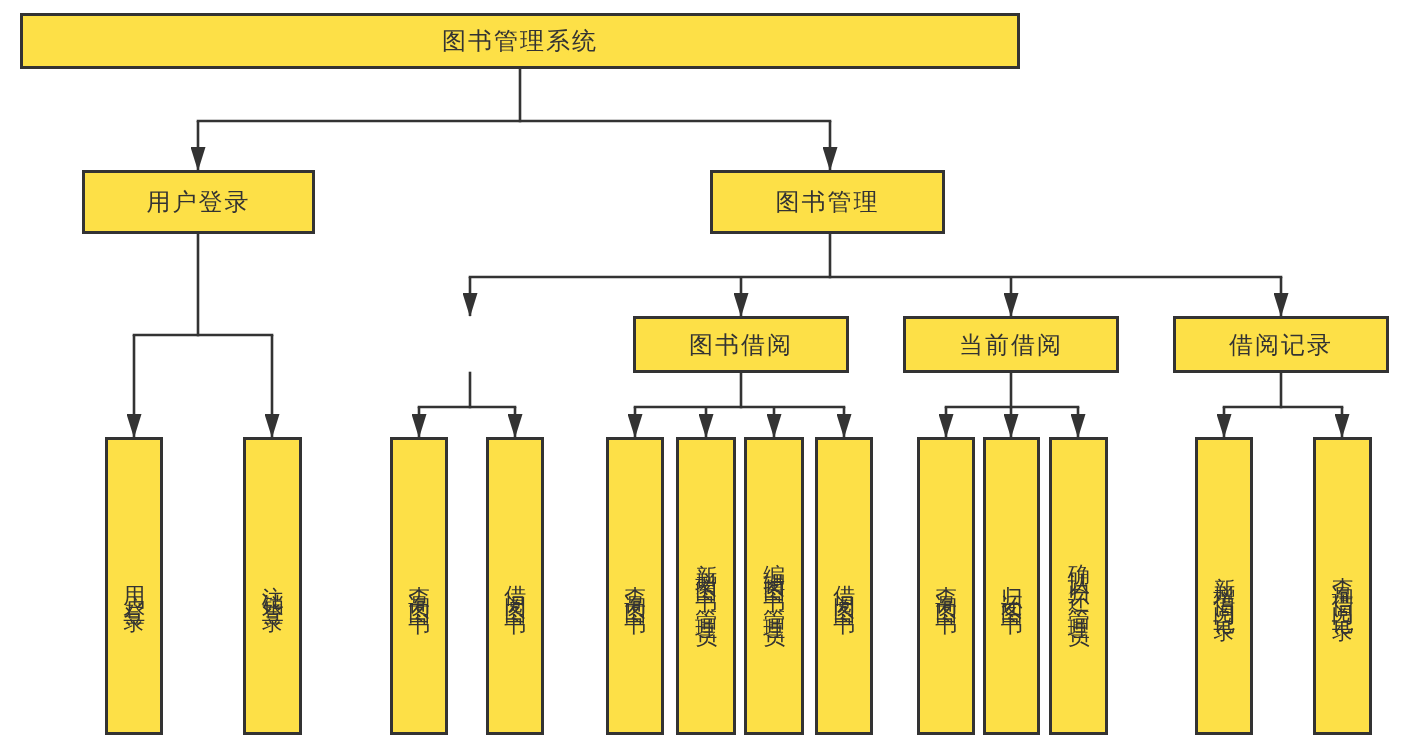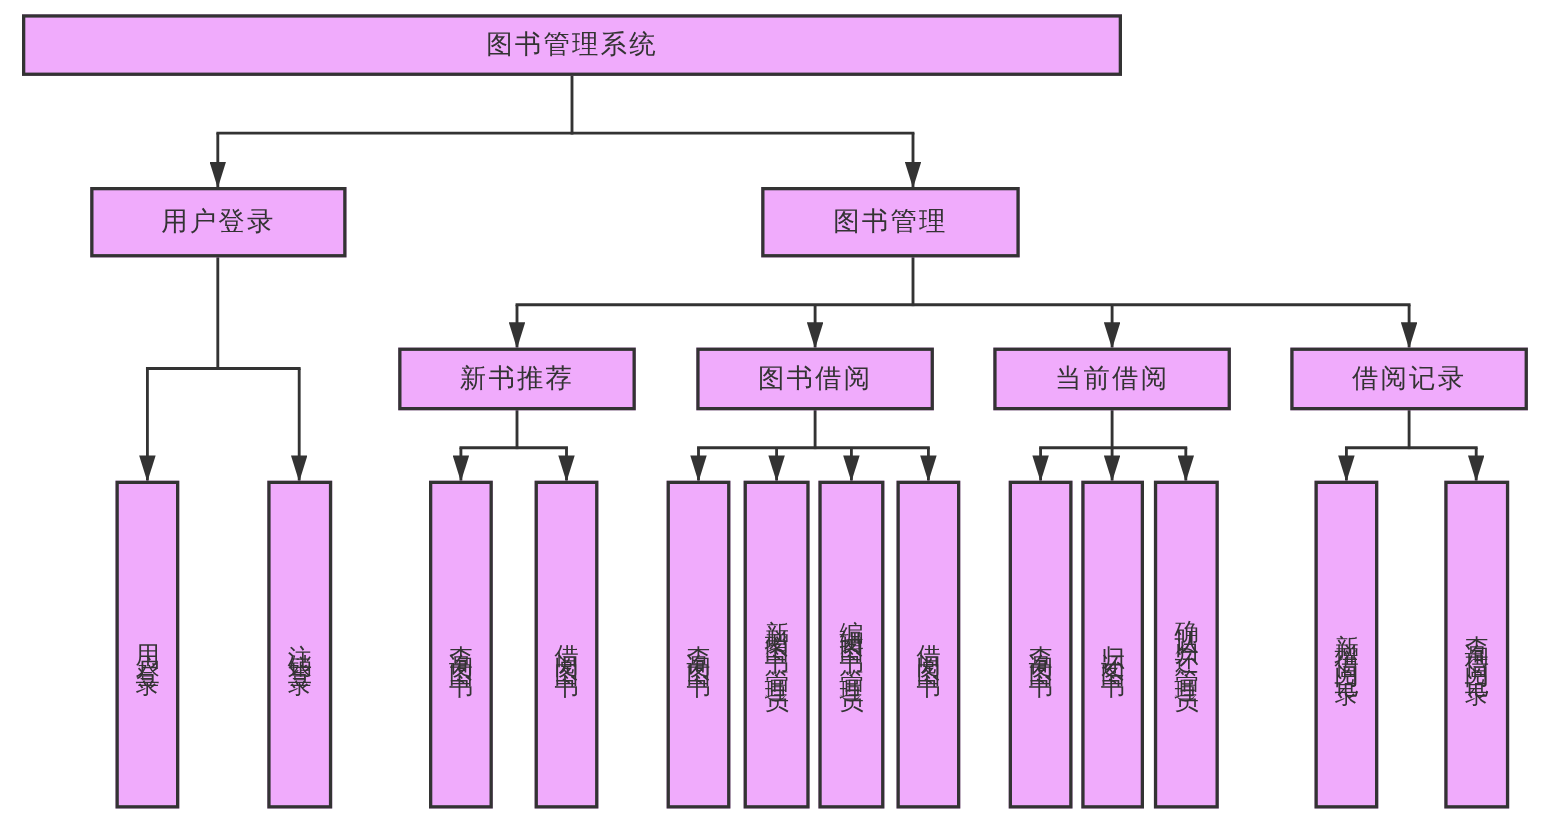--- a/index.html
+++ b/index.html
@@ -23,21 +23,21 @@
   .wires line {
     stroke: var(--line, #333333);
     stroke-width: 2.6;
   }
   .rail line { stroke-linecap: square; }
   .arrow line { marker-end: url(#arr); }
   #arr path { fill: var(--line, #333333); }
   .box {
     position: absolute;
     border: 3px solid var(--line, #333333);
-    background: #f0abfc;
+    background: #fde047;
     display: flex;
     align-items: center;
     justify-content: center;
     font-size: 24px;
     letter-spacing: 2px;
     color: var(--ink, #333333);
     z-index: 2;
     text-align: center;
     line-height: 1.15;
   }
@@ -106,23 +106,22 @@
       <line x1="1011" y1="407" x2="1011" y2="437"></line>
       <line x1="1078" y1="407" x2="1078" y2="437"></line>
       <line x1="1224" y1="407" x2="1224" y2="437"></line>
       <line x1="1342" y1="407" x2="1342" y2="437"></line>
     </g>
   </svg>
 
   <div class="box" style="left:20px;top:13px;width:1000px;height:56px">图书管理系统</div>
 
   <div class="box" style="left:82px;top:170px;width:233px;height:64px">用户登录</div>
-  <div class="box" style="left:692px;top:170px;width:235px;height:64px">图书管理</div>
+  <div class="box" style="left:710px;top:170px;width:235px;height:64px">图书管理</div>
 
-  <div class="box" style="left:362px;top:316px;width:216px;height:57px">新书推荐</div>
   <div class="box" style="left:903px;top:316px;width:216px;height:57px">当前借阅</div>
   <div class="box" style="left:633px;top:316px;width:216px;height:57px">图书借阅</div>
   <div class="box" style="left:1173px;top:316px;width:216px;height:57px">借阅记录</div>
 
   <div class="box vbox" style="left:105px;top:437px;width:58px;height:298px">用户登录</div>
   <div class="box vbox" style="left:243px;top:437px;width:59px;height:298px">注销登录</div>
 
   <div class="box vbox" style="left:390px;top:437px;width:58px;height:298px">查询图书</div>
   <div class="box vbox" style="left:486px;top:437px;width:58px;height:298px">借阅图书</div>
 

